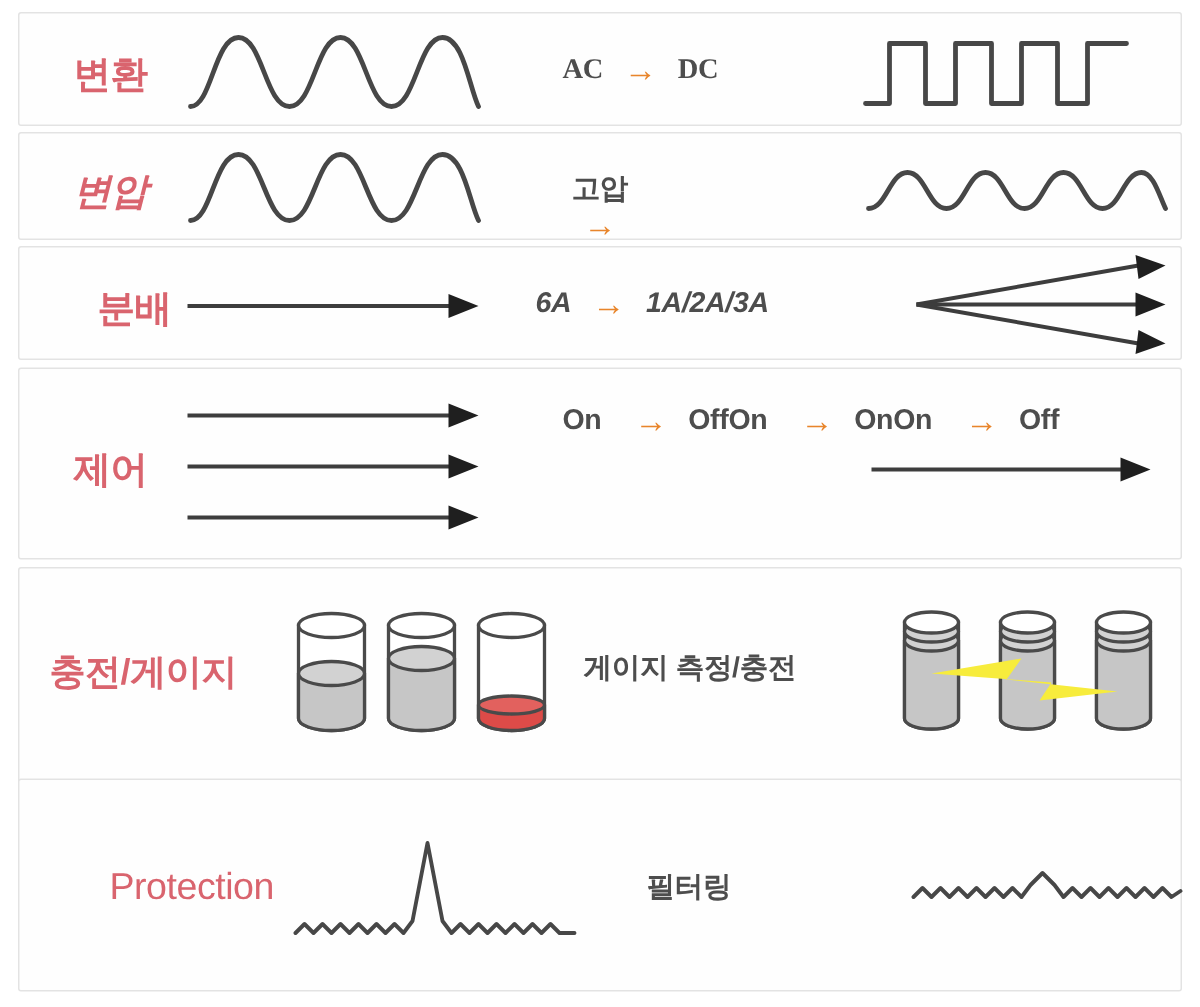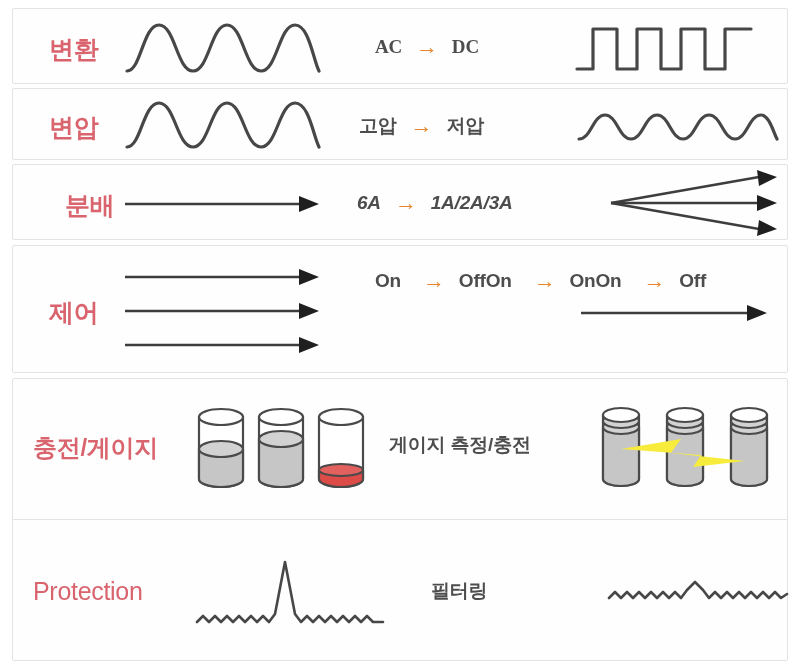--- a/index.html
+++ b/index.html
@@ -35,21 +35,21 @@
     box-sizing: border-box;
   }
   .label {
     color: #d9646e;
     font-weight: bold;
     white-space: nowrap;
     letter-spacing: -0.3px;
   }
   .label-ko  { font-size: 25px; margin-left: 16px; }
   .label-ko-sm { font-size: 24px; }
-  .label-en  { font-size: 25px; font-weight: normal; }
+  .label-en  { font-size: 25px; font-weight: normal; margin-left: 40px; }
 
   .mid {
     color: #4d4d4d;
     font-size: 19px;
     font-weight: bold;
     white-space: nowrap;
     letter-spacing: -0.2px;
     display: flex;
     align-items: center;
   }
@@ -120,31 +120,31 @@
     <div class="cell" style="left:560px; top:12px;">
       <svg width="182" height="56" viewBox="0 0 182 56">
         <path class="wave" d="M4,48 L20,48 L20,8 L44,8 L44,48 L64,48 L64,8
                               L88,8 L88,48 L108,48 L108,8 L132,8 L132,48
                               L152,48 L152,8 L178,8"></path>
       </svg>
     </div>
   </div>
 
   <div class="row" style="top:88px; height:72px;">
-    <div class="cell label label-ko" style="left:20px; top:22px;">변압</div>
+    <div class="cell label label-ko" style="left:20px; top:22px;font-style:italic;">변압</div>
 
     <div class="cell" style="left:110px; top:8px;">
       <svg width="200" height="56" viewBox="0 0 200 56">
         <path class="wave" d="M4,50 C18,50 20,6 36,6 C52,6 54,50 70,50
                               C86,50 88,6 104,6 C120,6 122,50 138,50
                               C154,50 156,6 172,6 C186,6 190,38 196,50"></path>
       </svg>
     </div>
 
-    <div class="cell mid" style="left:346px; top:24px;">
+    <div class="cell mid" style="left:362px; top:24px;flex-direction:column;">
       <span class="from">고압</span>
       <span class="arrow-glyph" style="margin:0 14px;">→</span>
       <span class="to">저압</span>
     </div>
 
     <div class="cell" style="left:562px; top:18px;">
       <svg width="204" height="40" viewBox="0 0 204 40">
         <path class="wave" d="M4,32 C16,32 18,8 30,8 C42,8 44,32 56,32
                               C68,32 70,8 82,8 C94,8 96,32 108,32
                               C120,32 122,8 134,8 C146,8 148,32 160,32

